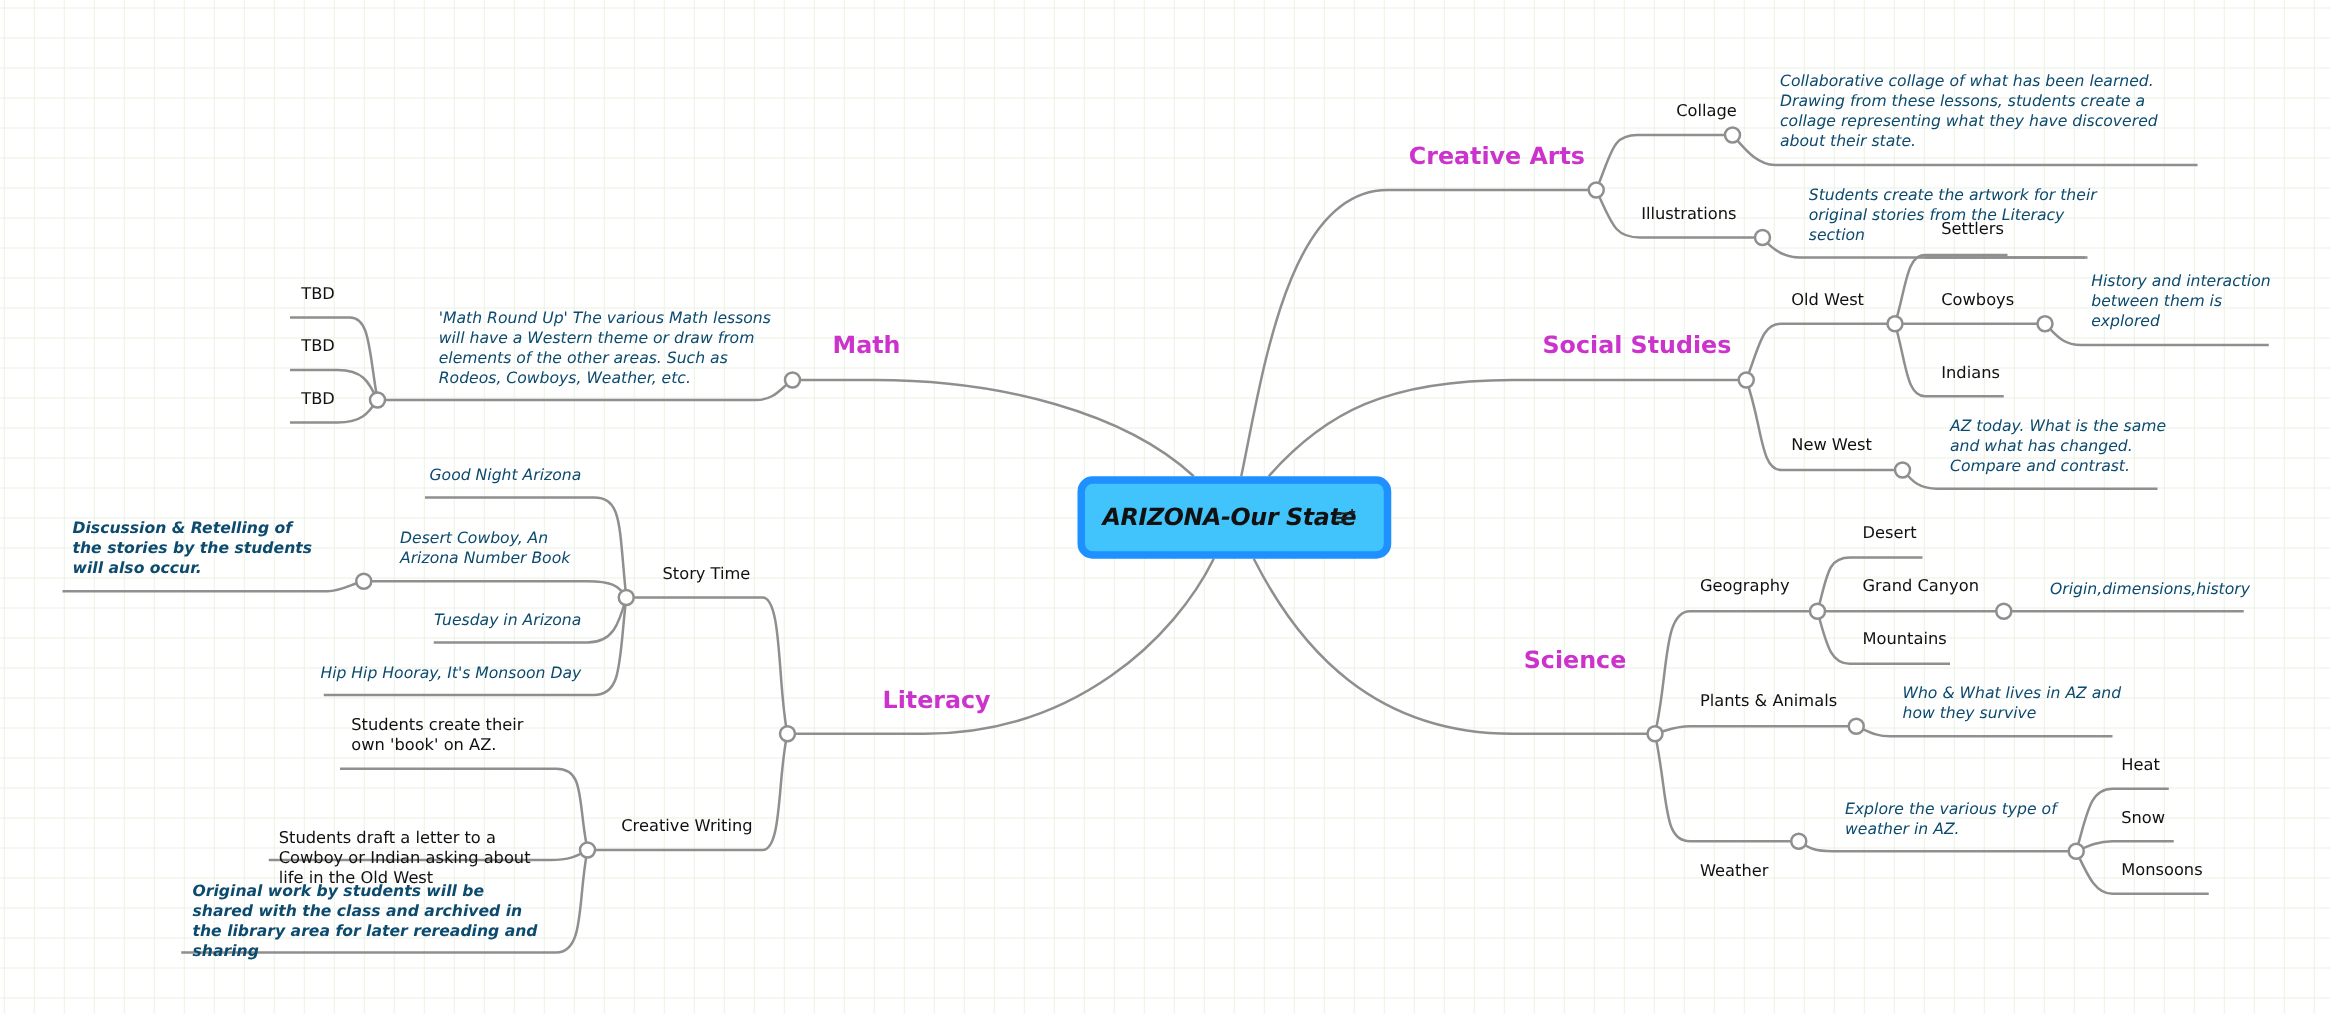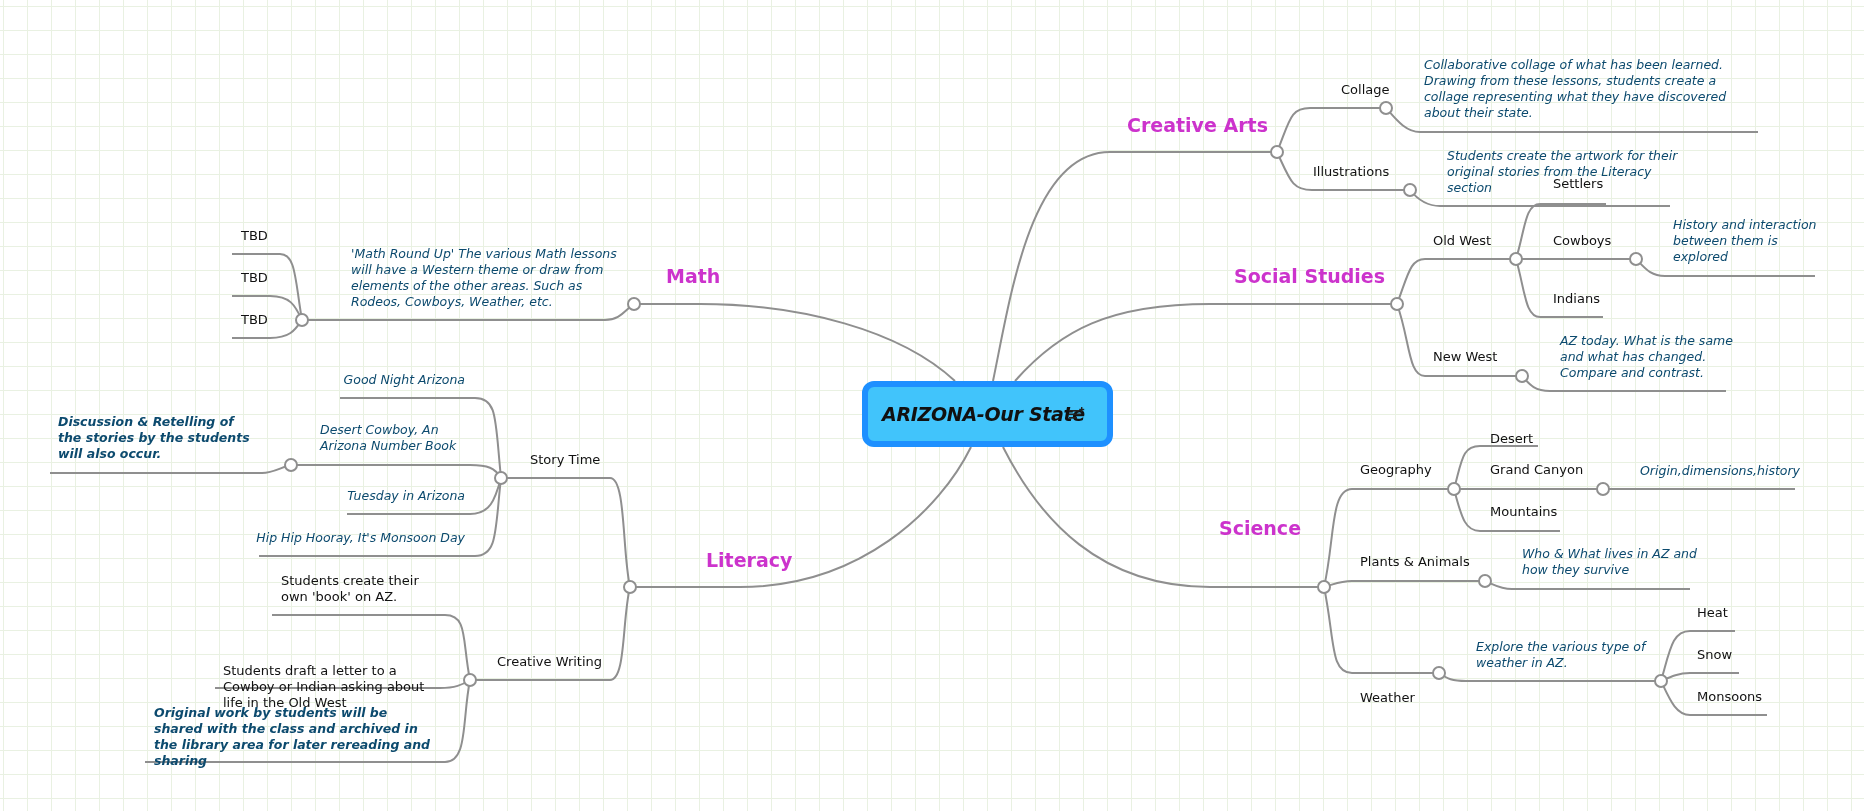--- a/index.html
+++ b/index.html
@@ -160,21 +160,21 @@
 
 <div class="sub" style="left:1433px;top:233px;">Old West</div>
 <div class="sub" style="left:1553px;top:176px;">Settlers</div>
 <div class="sub" style="left:1553px;top:233px;">Cowboys</div>
 <div class="note" style="left:1673px;top:217px;width:150px;">History and interaction between them is explored</div>
 <div class="sub" style="left:1553px;top:291px;">Indians</div>
 <div class="sub" style="left:1433px;top:349px;">New West</div>
 <div class="note" style="left:1560px;top:333px;width:175px;">AZ today. What is the same and what has changed. Compare and contrast.</div>
 
 <div class="sub" style="left:1360px;top:462px;">Geography</div>
-<div class="sub" style="left:1490px;top:431px;">Desert</div>
+<div class="sub" style="left:1490px;top:419px;">Desert</div>
 <div class="sub" style="left:1490px;top:462px;">Grand Canyon</div>
 <div class="note" style="left:1640px;top:463px;">Origin,dimensions,history</div>
 <div class="sub" style="left:1490px;top:504px;">Mountains</div>
 <div class="sub" style="left:1360px;top:554px;">Plants &amp; Animals</div>
 <div class="note" style="left:1522px;top:546px;width:175px;">Who &amp; What lives in AZ and how they survive</div>
 <div class="sub" style="left:1360px;top:646px;margin-top:44px;">Weather</div>
 <div class="note" style="left:1476px;top:639px;width:175px;">Explore the various type of weather in AZ.</div>
 <div class="sub" style="left:1697px;top:605px;">Heat</div>
 <div class="sub" style="left:1697px;top:647px;">Snow</div>
 <div class="sub" style="left:1697px;top:689px;">Monsoons</div>

